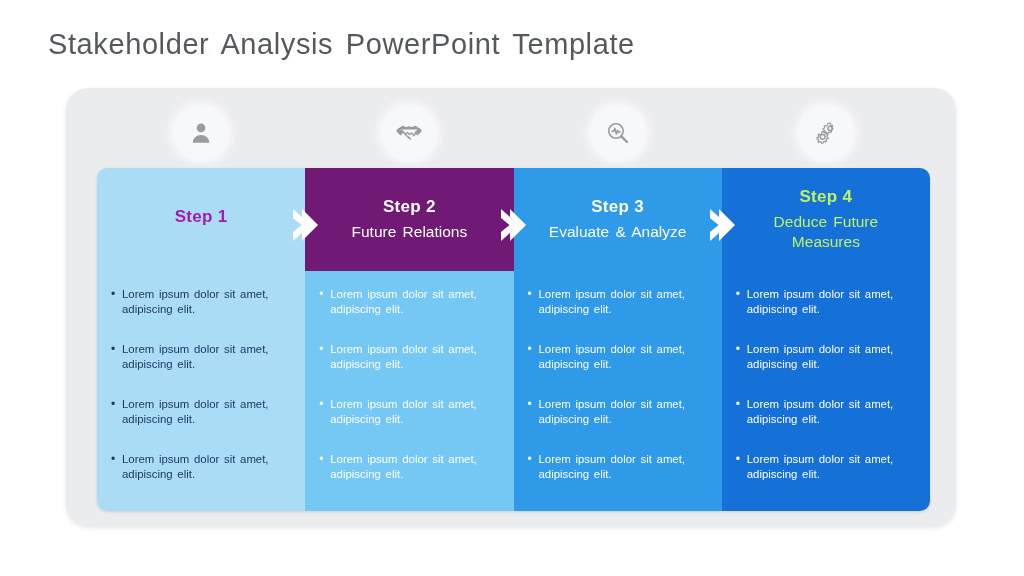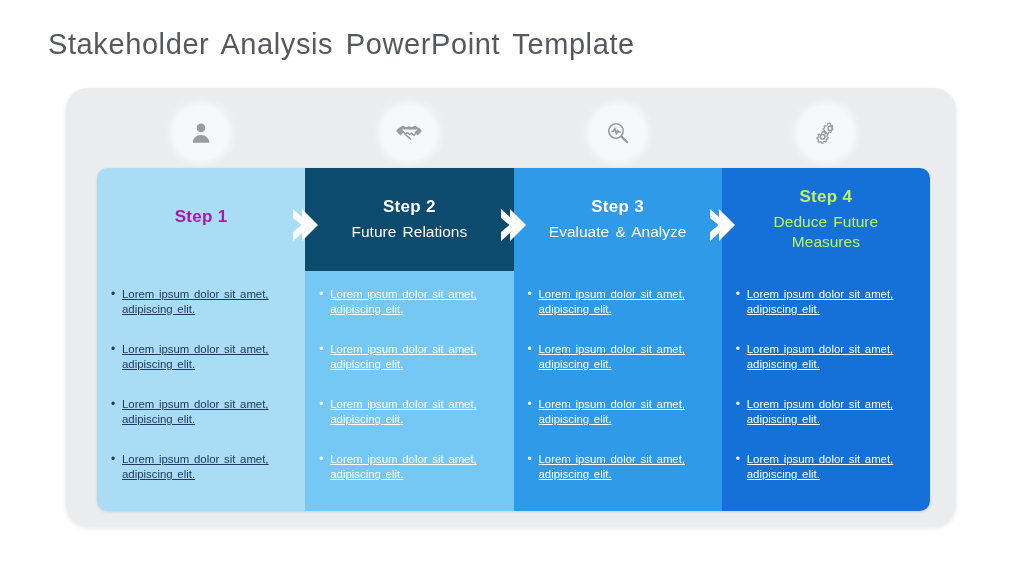--- a/index.html
+++ b/index.html
@@ -130,27 +130,27 @@
     line-height: 1.32;
     word-spacing: 1.5px;
   }
   .bullet:last-child { margin-bottom: 0; }
   .bullet-dot {
     flex: 0 0 auto;
     width: 11px;
     font-size: 12px;
     line-height: 1.32;
   }
-  .bullet-text { flex: 1 1 auto; text-decoration: underline; }
+  .bullet-text { flex: 1 1 auto; }
 
   
   .c1 .col-header { background: #aadcf5; color: #a21caf; }
   .c1 .col-body   { background: #aadcf5; color: #1f3864; }
 
-  .c2 .col-header { background: #0c4a6e; color: #ffffff; }
+  .c2 .col-header { background: #701a75; color: #ffffff; }
   .c2 .col-body   { background: #74c8f3; color: #ffffff; }
 
   .c3 .col-header { background: #2e9ae8; color: #ffffff; justify-content: center; }
   .c3 .col-body   { background: #2e9ae8; color: #ffffff; }
 
   .c4 .col-header { background: #1570d8; color: #bef264; }
   .c4 .col-body   { background: #1570d8; color: #ffffff; }
 
   
   .chevron {

